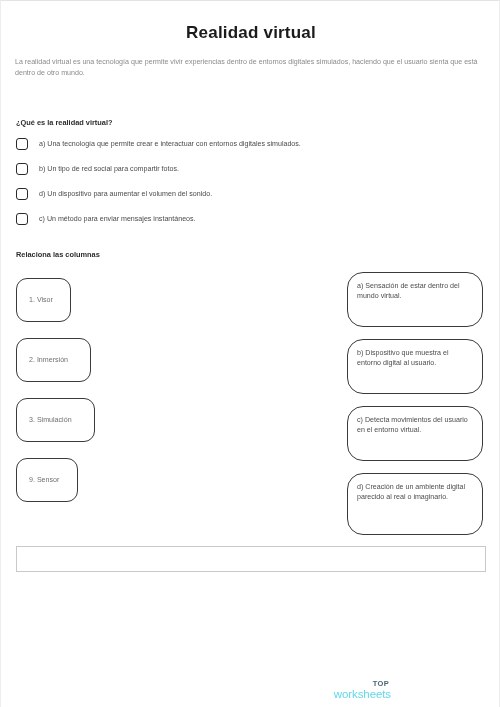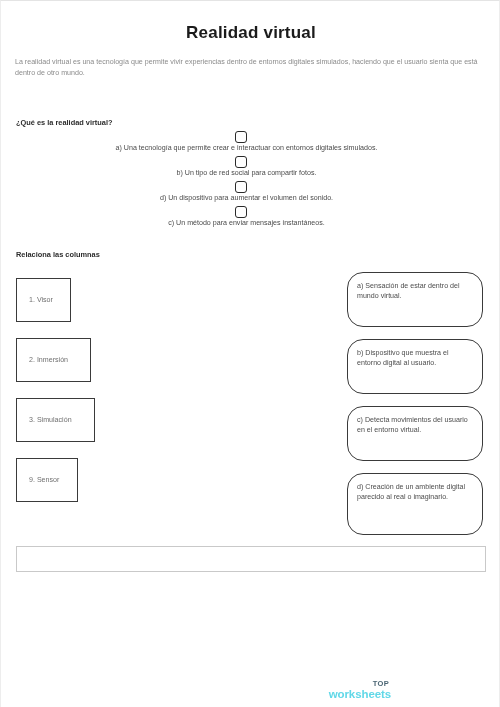--- a/index.html
+++ b/index.html
@@ -68,21 +68,20 @@
     position: absolute;
     left: 15px;
     top: 130px;
     width: 450px;
   }
   .option-row {
     position: relative;
     height: 25px;
     display: flex;
     align-items: center;
-    flex-direction: column;
   }
   .checkbox {
     width: 12px;
     height: 12px;
     border: 1.6px solid #2a2a2a;
     border-radius: 3px;
     background: #fff;
     box-sizing: border-box;
     flex: 0 0 auto;
   }
@@ -106,21 +105,21 @@
     position: absolute;
     left: 15px;
     top: 277px;
     width: 200px;
   }
   .left-box {
     position: relative;
     display: flex;
     align-items: center;
     border: 1.1px solid #3a3a3a;
-    border-radius: 0;
+    border-radius: 11px;
     background: #fff;
     box-sizing: border-box;
     height: 44px;
     margin-bottom: 16px;
     padding: 0 12px;
   }
   .left-box .bx-text {
     font-size: 7.1px;
     color: #707070;
     line-height: 10px;
@@ -179,21 +178,21 @@
     font-size: 7.5px;
     font-weight: 700;
     color: #4b6573;
     letter-spacing: 0.3px;
     display: block;
     margin-right: 2px;
     margin-bottom: 1px;
   }
   .logo-ws {
     font-size: 11.5px;
-    font-weight: 700;
+    font-weight: 400;
     color: #61d8e8;
     display: block;
     letter-spacing: -0.1px;
   }
 </style>
 </head>
 <body>
 
 <div class="page">
   <div class="sheet">

